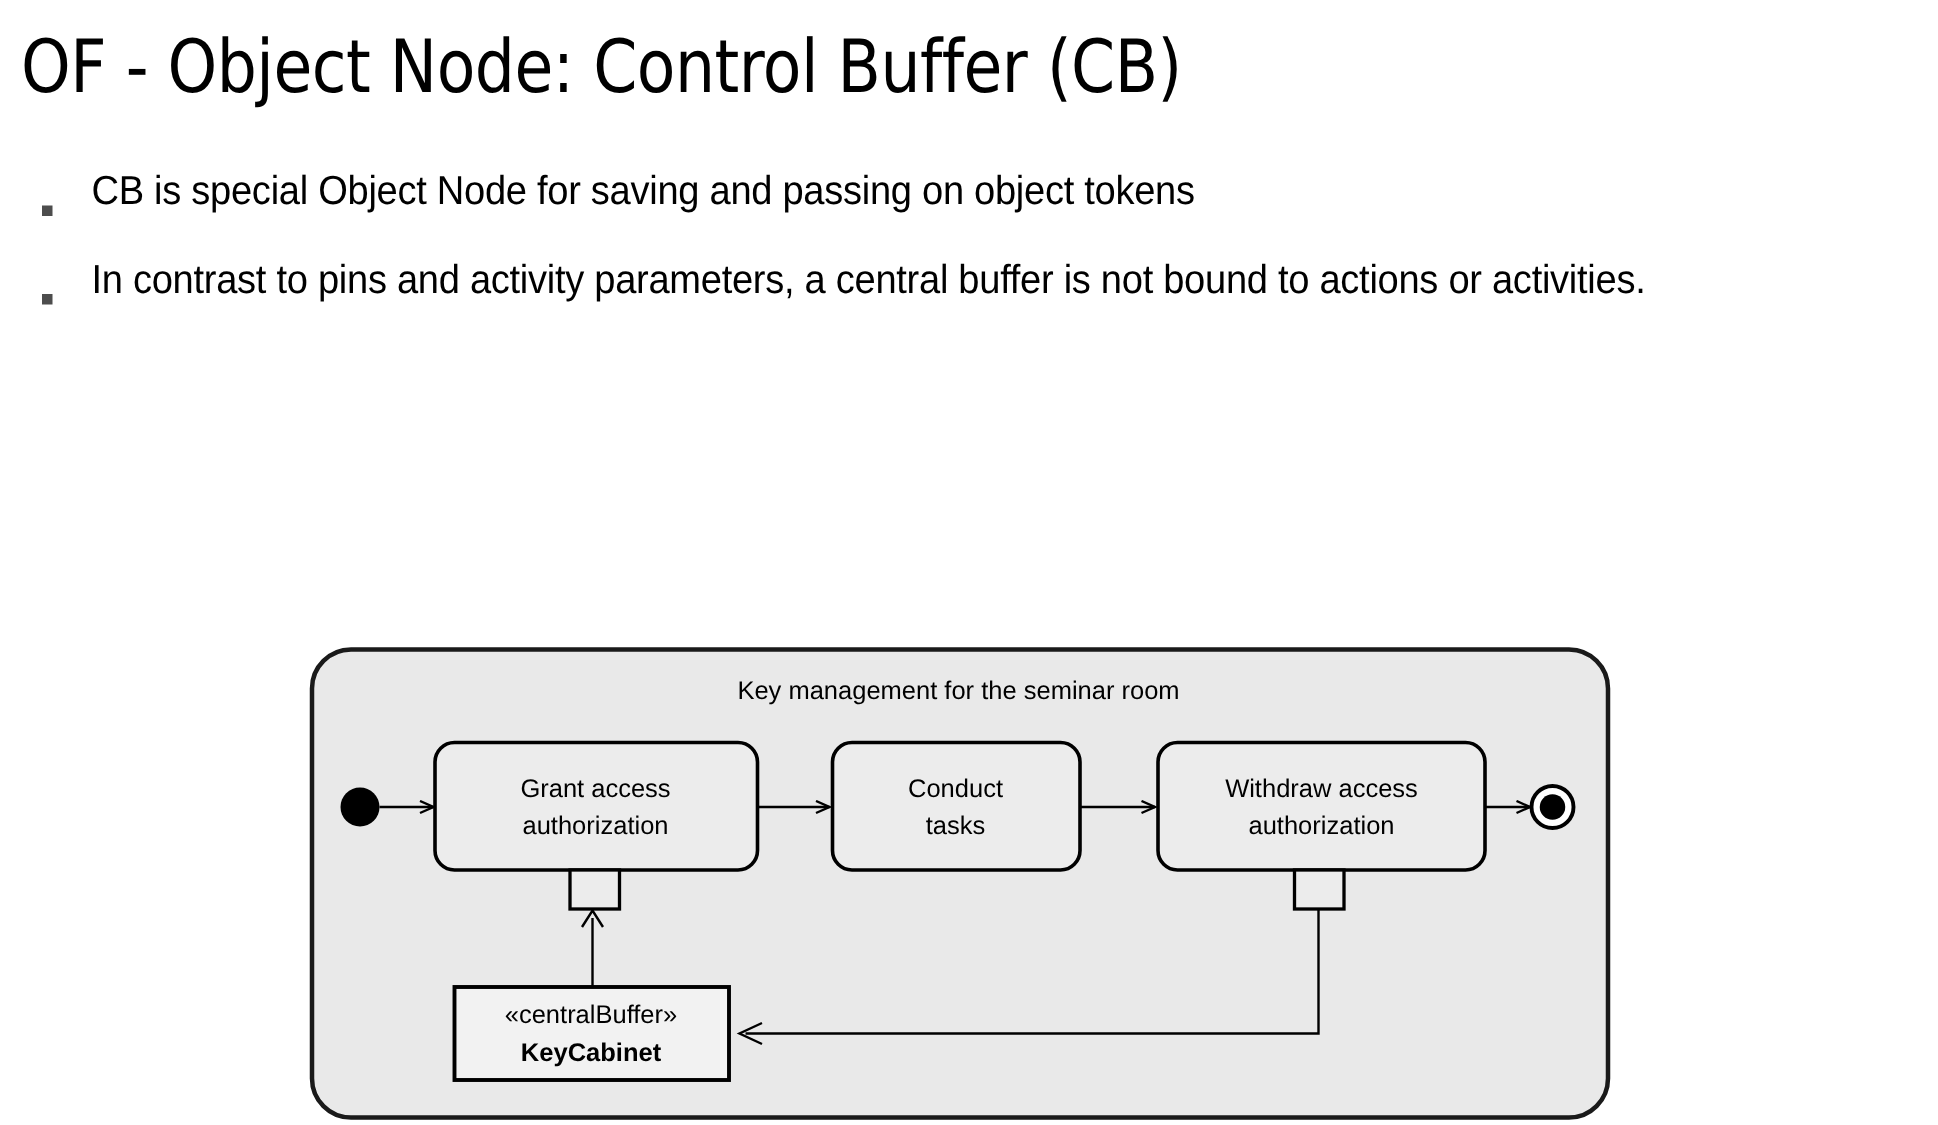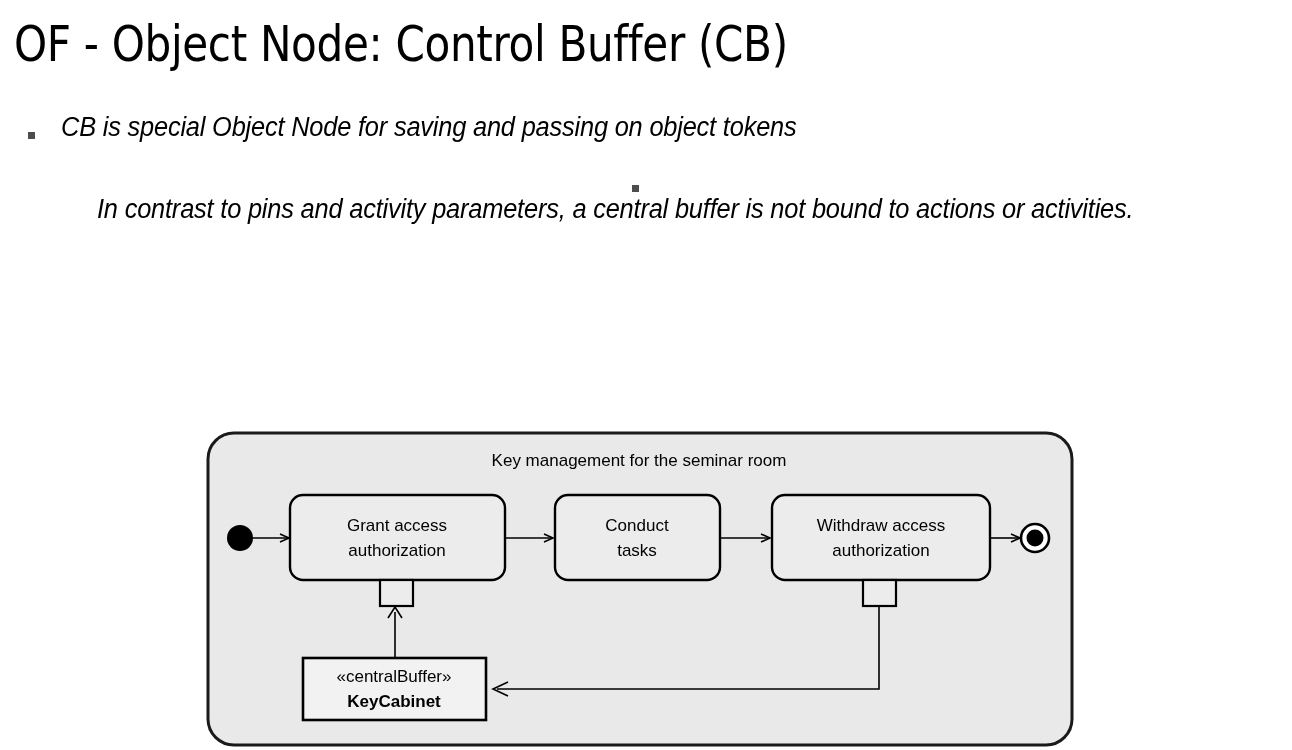--- a/index.html
+++ b/index.html
@@ -33,22 +33,21 @@
 
   
   .bullets {
     position: absolute;
     left: 28px;
     top: 110px;
     width: 1240px;
   }
   .bullet-row {
     display: flex;
-    align-items: center;
-    font-style: italic;
+    align-items: flex-end;
   }
   .lvl1 {
     margin-bottom: 12px;
   }
   .lvl1 .marker {
     width: 7px;
     height: 7px;
     background: #4d4d4d;
     margin-top: 16px;
     margin-right: 26px;
@@ -115,21 +114,21 @@
 
   <div class="bullet-row lvl1">
     <span class="marker"></span>
     <span class="btext">CB is special Object Node for saving and passing on object tokens</span>
   </div>
 
 
   <div class="sub-group">
   </div>
 
-  <div class="bullet-row lvl1" style="margin-top:25px;flex-direction:column;">
+  <div class="bullet-row lvl1" style="margin-top:25px;">
     <span class="marker"></span>
     <span class="btext">In contrast to pins and activity parameters, a central buffer is not bound to actions or activities.</span>
   </div>
 
 </div>
 
 <div class="diagram-wrap">
 <svg width="875" height="320" viewBox="0 0 875 320" xmlns="http://www.w3.org/2000/svg">
 
   <defs>

